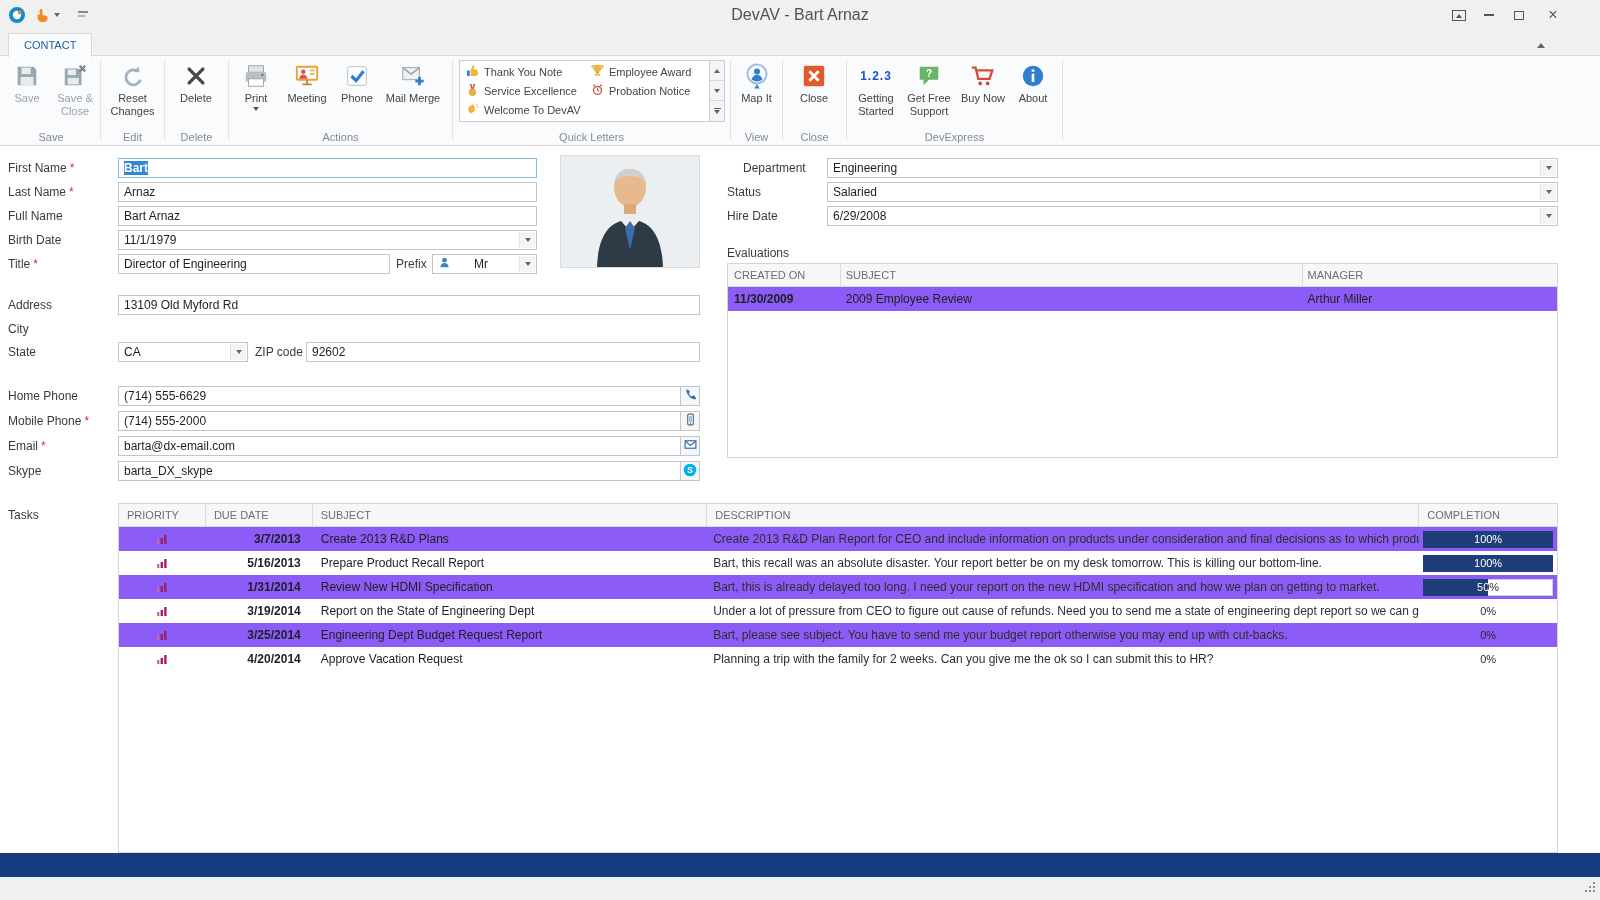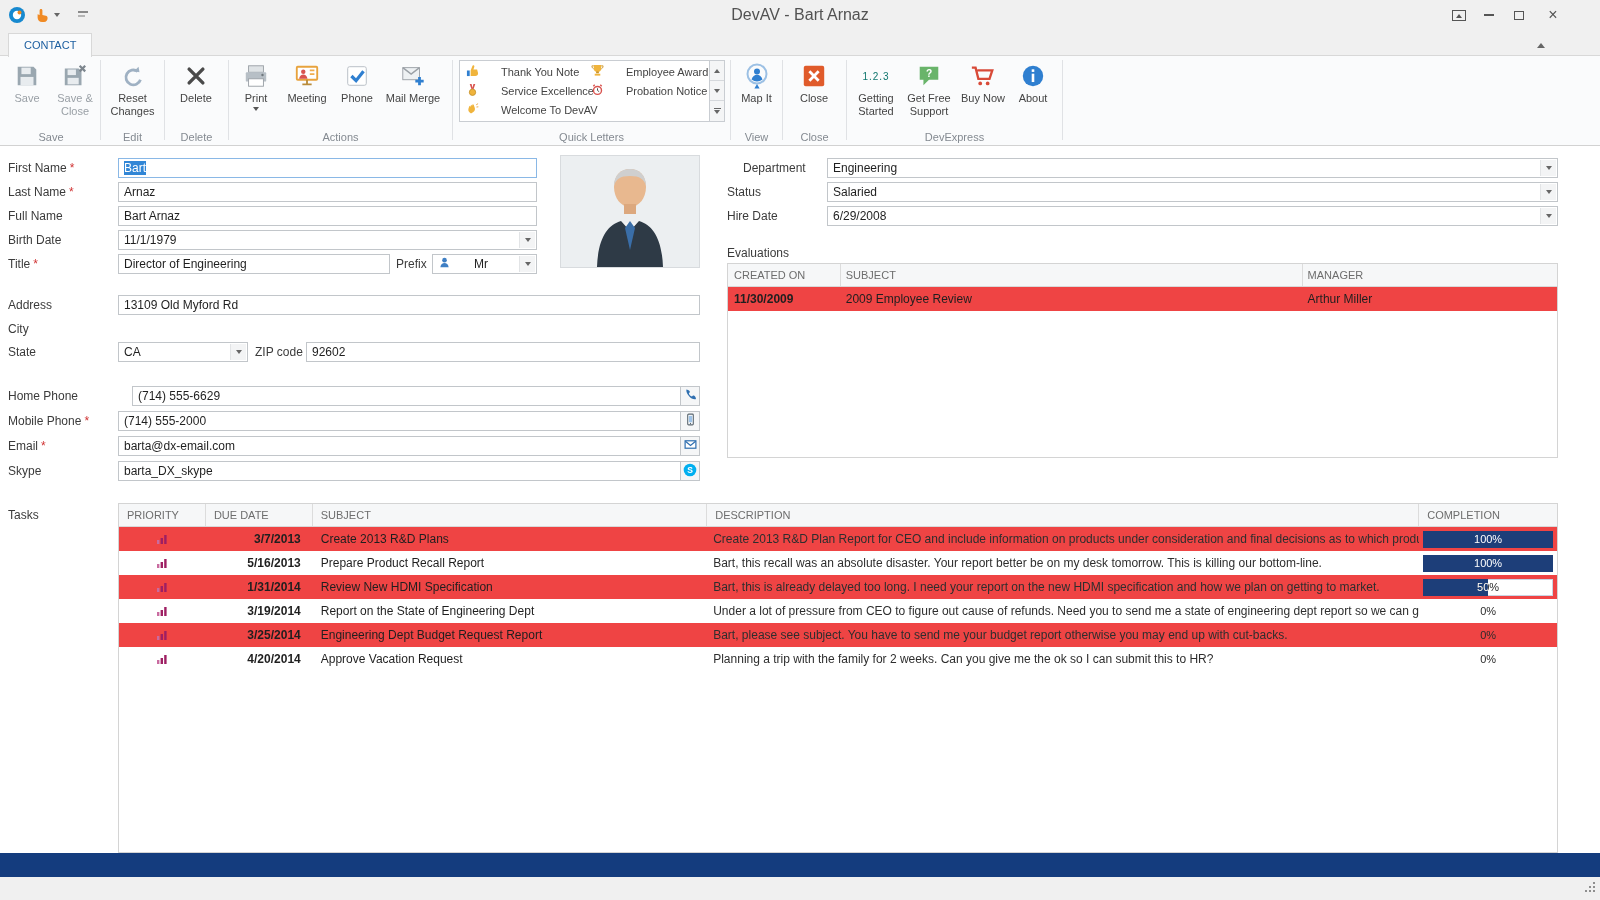--- a/index.html
+++ b/index.html
@@ -33,53 +33,53 @@
   
   .ribbon { position:absolute; left:0; top:56px; width:1600px; height:90px; background:#fafbfc; border-bottom:1px solid #d2d2d2; }
   .rgroup { position:absolute; top:0; height:89px; }
   .glabel { position:absolute; bottom:2px; left:0; right:0; text-align:center; font-size:11px; color:#848a91; white-space:nowrap; }
   .gsep { position:absolute; top:4px; width:1px; height:80px; background:#e0e2e5; }
   .rbtn { position:absolute; top:4px; height:66px; text-align:center; cursor:default; }
   .ricon { height:32px; display:flex; align-items:center; justify-content:center; }
   .rlabel { font-size:11px; line-height:13px; color:#444; }
   .rbtn.disabled .rlabel { color:#9aa0a6; }
   .split-caret { margin:2px auto 0; width:0; height:0; border-left:3px solid transparent; border-right:3px solid transparent; border-top:4px solid #555; }
-  .icontext { font-size:10px; font-weight:normal; color:#0f766e; letter-spacing:1px; }
+  .icontext { font-size:12px; font-weight:bold; color:#1d4ed8; letter-spacing:1px; }
 
   
   .gallery { position:absolute; left:6px; top:4px; width:266px; height:62px; background:#fff; border:1px solid #c9cdd2; }
   .qcol { position:absolute; top:1px; }
-  .qitem { height:19px; display:flex; align-items:center; gap:22px; font-size:11px; color:#444; padding-left:6px; white-space:nowrap; cursor:default; }
+  .qitem { height:19px; display:flex; align-items:center; gap:5px; font-size:11px; color:#444; padding-left:6px; white-space:nowrap; cursor:default; }
   .qscroll { position:absolute; right:0; top:0; width:15px; height:60px; border-left:1px solid #c9cdd2; background:#f4f5f6; }
   .qsbtn { height:20px; display:flex; align-items:center; justify-content:center; border-bottom:1px solid #d5d8dc; }
   .qsbtn:last-child { border-bottom:none; }
   .tiny-caret-up { width:0;height:0;border-left:3px solid transparent;border-right:3px solid transparent;border-bottom:4px solid #666; }
   .tiny-caret-down { width:0;height:0;border-left:3px solid transparent;border-right:3px solid transparent;border-top:4px solid #666; }
   .tiny-dropdown { display:flex; flex-direction:column; align-items:center; gap:1px; }
   .tiny-dropdown .bar { width:7px; height:1px; background:#666; }
 
   
   .flabel { position:absolute; font-size:12px; color:#3b3b3b; white-space:nowrap; }
   .req { color:#d03333; margin-left:3px; }
   .input { position:absolute; height:20px; border:1px solid #c2c6ca; background:#fff; font-family:"Liberation Sans",sans-serif;
            font-size:12px; color:#1f1f1f; padding:0 5px; outline:none; }
   .inputdiv { position:absolute; height:20px; border:1px solid #8ab8e6; background:#fff; display:flex; align-items:center; padding:0 5px; }
-  .sel { background:#3186d6; color:#fff; }
+  .sel { background:#3186d6; color:#fff;font-weight:bold; }
   .combo { position:absolute; height:20px; border:1px solid #c2c6ca; background:#fff; display:flex; align-items:center; padding:0 20px 0 5px; }
   .combo .arrowbox { position:absolute; right:1px; top:1px; bottom:1px; width:16px; background:#f3f4f5; border-left:1px solid #e2e4e6;
                      display:flex; align-items:center; justify-content:center; }
   .iconbtn { position:absolute; width:20px; height:20px; border:1px solid #c2c6ca; background:#f5f6f7; display:flex; align-items:center; justify-content:center; }
 
   
   .grid { position:absolute; border:1px solid #d4d4d4; background:#fff; overflow:hidden; }
   .ghead { display:flex; height:23px; background:#f6f7f8; border-bottom:1px solid #d9d9d9; }
   .gh { font-size:11px; color:#6d6d6d; padding:5px 0 0 8px; border-right:1px solid #dcdcdc; overflow:hidden; white-space:nowrap; }
   .gh:last-child { border-right:none; }
   .grow { display:flex; height:24px; align-items:center; font-size:12px; }
-  .grow.alt { background:#ef4444; }
+  .grow.alt { background:#8b5cf6; }
   .gc { overflow:hidden; white-space:nowrap; }
   .gdate { font-weight:bold; text-align:right; padding-right:12px; }
   .gsubj { padding-left:8px; }
   .gdesc { padding-left:6px; color:#2e2e2e; }
   .gprio { display:flex; align-items:center; justify-content:center; }
   .compcell { display:flex; align-items:center; justify-content:center; }
   .comp { position:relative; width:130px; height:17px; }
   .comp .track { position:absolute; inset:0; background:#fff; border:1px solid #c9d4e2; }
   .comp .fill { position:absolute; left:0; top:0; bottom:0; background:#1d3e79; }
   .comp .lab { position:absolute; left:0; top:0; width:130px; height:17px; line-height:17px; text-align:center; font-size:11px; color:#2b2b2b; }
@@ -439,21 +439,21 @@
   <div class="combo" style="left:118px;top:342px;width:130px">
     <span>CA</span>
     <span class="arrowbox">
         <span class="caret-down"></span>
       </span>
   </div>
   <div class="flabel" style="left:255px;top:345px">ZIP code</div>
   <input class="input" style="left: 306px; top: 342px; width: 394px;" value="92602">
 
   <div class="flabel" style="left:8px;top:389px">Home Phone</div>
-  <input class="input" style="left: 132px; top: 386px; width: 563px;" value="(714) 555-6629">
+  <input class="input" style="left: 118px; top: 386px; width: 563px;" value="(714) 555-6629">
   <div class="iconbtn" style="left:680px;top:386px">
     <span>
       <svg width="13" height="13" viewBox="0 0 14 14">
           <path d="M2.5 1.5c3 .2 4.3 2 3.7 3.2l-1 1.2c.6 1.6 1.7 2.7 3.3 3.3l1.2-1c1.2-.6 3 .7 3.2 3.7-4.2 1.5-10.9-5.2-10.4-10.4z" fill="#2f6fb0"></path>
         </svg>
     </span>
   </div>
 
   <div class="flabel" style="left:8px;top:414px"><span>Mobile Phone</span><span class="req">*</span></div>
   <input class="input" style="left: 118px; top: 411px; width: 563px;" value="(714) 555-2000">

